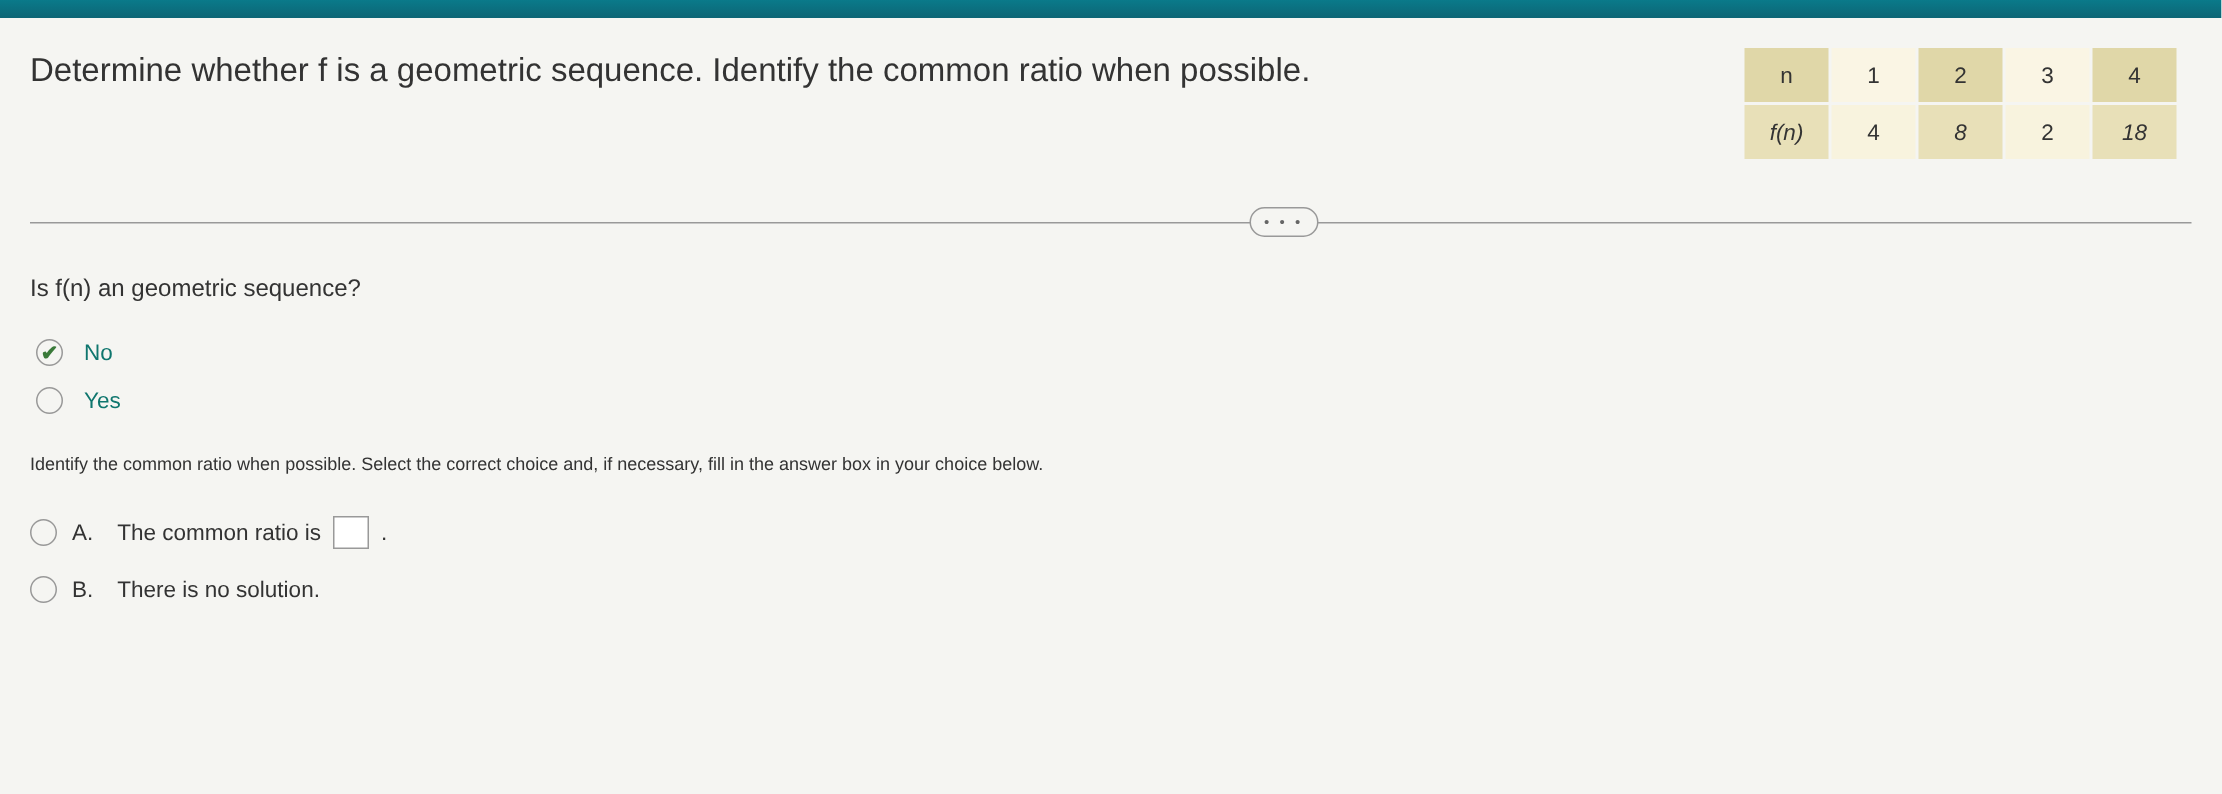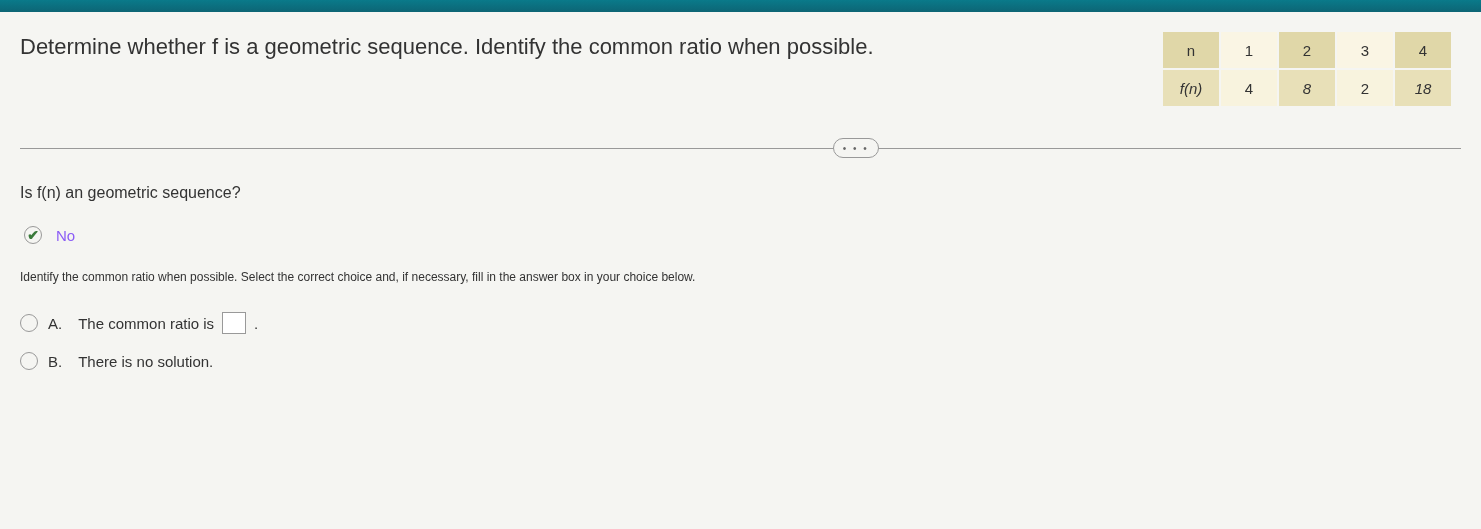--- a/index.html
+++ b/index.html
@@ -94,21 +94,21 @@
       display: flex;
       align-items: center;
       justify-content: center;
       flex-shrink: 0;
     }
     .radio-check {
       color: #3a7a3a;
       font-size: 14px;
       font-weight: bold;
     }
-    .radio-label { font-size: 15px; color: #8b5cf6; }
+    .radio-label { font-size: 15px; color: #0f766e; }
     .instruction {
       font-size: 12px;
       color: #333;
       margin-top: 26px;
       margin-bottom: 28px;
     }
     .choice-option {
       display: flex;
       align-items: center;
       gap: 10px;
@@ -165,20 +165,24 @@
 
   <div class="sub-question">Is f(n) an geometric sequence?</div>
 
   <div class="radio-group">
     <div class="radio-option">
       <span class="radio-circle">
         <span class="radio-check">✔</span>
       </span>
       <span class="radio-label">No</span>
     </div>
+    <div class="radio-option">
+      <span class="radio-circle"></span>
+      <span class="radio-label">Yes</span>
+    </div>
   </div>
 
   <div class="instruction">Identify the common ratio when possible. Select the correct choice and, if necessary, fill in the answer box in your choice below.</div>
 
   <div class="choice-option">
     <span class="radio-circle"></span>
     <span class="choice-letter">A.</span>
     <span class="flex-inline">
       <span class="choice-text">The common ratio is</span>
       <input class="answer-box" style="">

